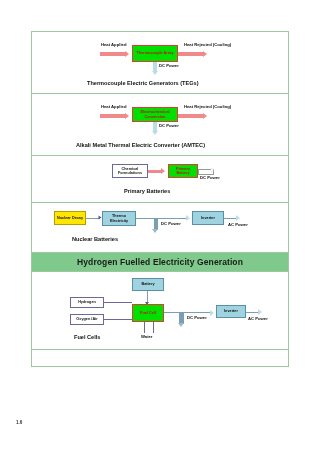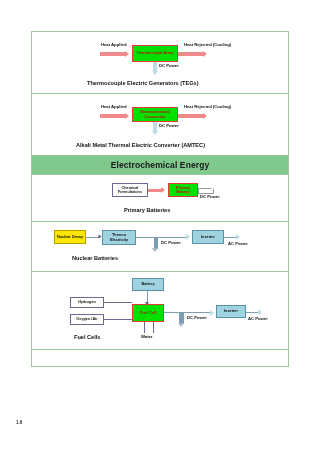--- a/index.html
+++ b/index.html
@@ -93,21 +93,20 @@
       <div class="tri tri-r-red" style="left:171px;top:19px;"></div>
       <div class="lbl" style="left:152px;top:10px;">Heat Rejected (Cooling)</div>
 
       <div class="ar ar-blue" style="left:121px;top:28px;width:4px;height:10px;"></div>
       <div class="tri tri-d-blue" style="left:119.8px;top:37px;"></div>
       <div class="lbl c" style="left:127px;top:29px;">DC Power</div>
 
       <div class="cap" style="left:44px;top:48px;">Alkali Metal Thermal Electric Converter (AMTEC)</div>
     </div>
 
-    <div class="row hdr">Electrochemical Energy</div>
 
     <div class="row diag" style="height:47px;">
       <div class="box bx-white" style="left:80px;top:8px;width:36px;height:14px;">Chemical Formulations</div>
 
       <div class="ar ar-red" style="left:116px;top:13.5px;width:14px;height:3px;"></div>
       <div class="tri tri-r-red" style="left:129px;top:12px;"></div>
 
       <div class="box bx-green" style="left:136px;top:8px;width:30px;height:14px;">Primary Battery</div>
 
       <div class="ar ar-gray" style="left:166px;top:13px;width:14px;height:4px;"></div>
@@ -134,20 +133,21 @@
 
       <div class="box bx-blue" style="left:160px;top:8px;width:32px;height:14px;">Inverter</div>
 
       <div class="ln" style="left:192px;top:14.5px;width:14px;height:1.2px;"></div>
       <div class="tri tri-r-blue" style="left:204px;top:12px;"></div>
       <div class="lbl c" style="left:196px;top:19px;">AC Power</div>
 
       <div class="cap" style="left:40px;top:33px;">Nuclear Batteries</div>
     </div>
 
+    <div class="row hdr">Hydrogen Fuelled Electricity Generation</div>
 
     <div class="row diag" style="height:78px;">
       <div class="box bx-blue" style="left:100px;top:6px;width:32px;height:13px;">Battery</div>
       <div class="ln" style="left:115px;top:19px;width:1.2px;height:13px;"></div>
       <div class="tri tri-d-dark" style="left:113px;top:30px;"></div>
 
       <div class="box bx-white" style="left:38px;top:25px;width:34px;height:11px;">Hydrogen</div>
       <div class="ln-thin" style="left:72px;top:30px;width:28px;height:1px;"></div>
 
       <div class="box bx-white" style="left:38px;top:42px;width:34px;height:11px;">Oxygen /Air</div>

